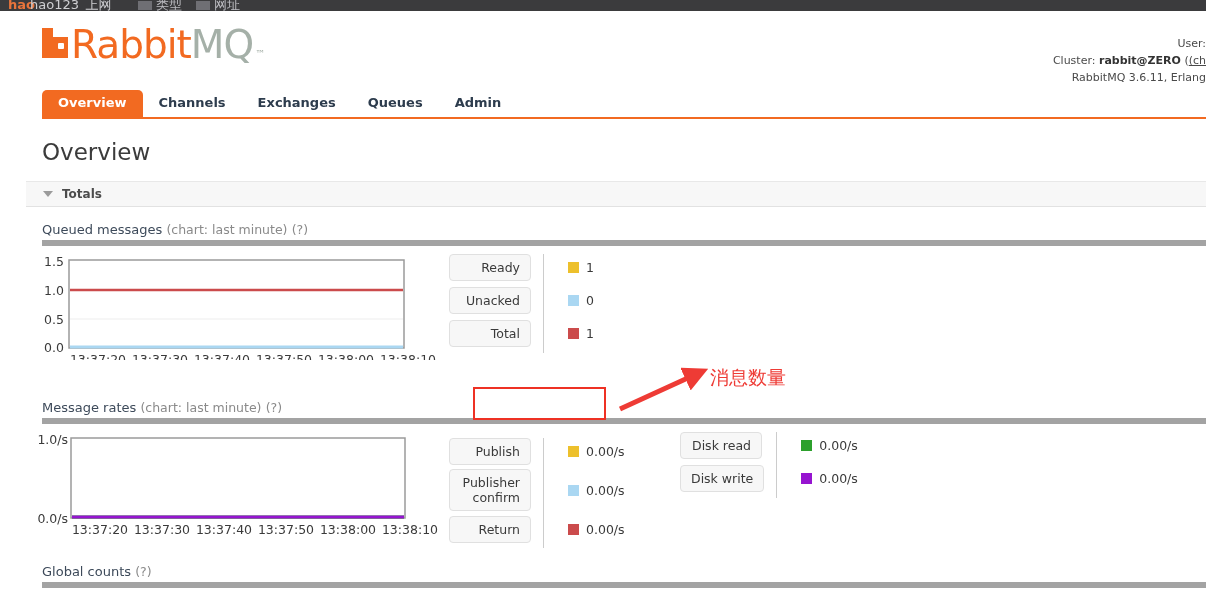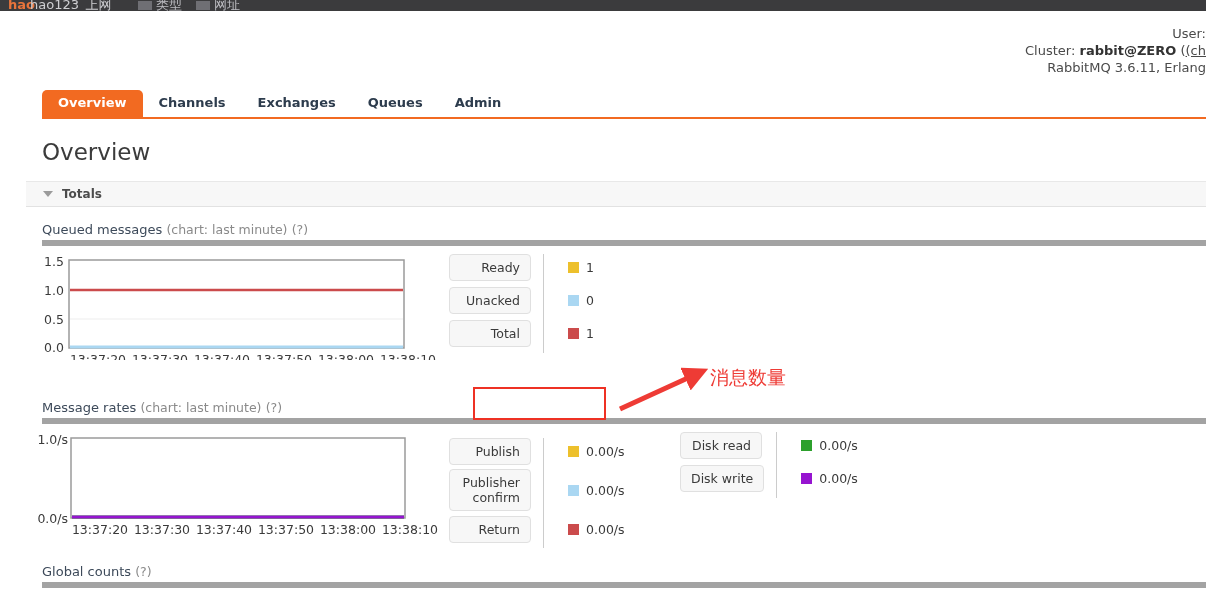--- a/index.html
+++ b/index.html
@@ -95,24 +95,24 @@
   #logo-tm {
     font-size: 10px;
     color: #a5b0a8;
     margin-left: 2px;
     position: relative;
     top: -1px;
   }
 
   #header-info {
     position: absolute;
-    right: 0px; top: 14px;
+    right: 0px; top: 24px;
     width: 400px;
     text-align: right;
-    font-size: 13px;
+    font-size: 11px;
     color: #4a4a4a;
     line-height: 17px;
     white-space: nowrap;
     overflow: hidden;
   }
   #header-info .row { overflow: hidden; }
   #header-info b { font-weight: bold; color: #333; }
   #header-info a {
     color: #4a4a4a;
     text-decoration: underline;
@@ -286,20 +286,30 @@
   <span class="tab-bit strip-sq1"></span>
   <span class="tab-bit strip-t1">类型</span>
   <span class="tab-bit strip-sq2"></span>
   <span class="tab-bit strip-t2">网址</span>
 </div>
 
 <div id="page">
 
   <div id="header">
 
+    <div id="logo-wrap">
+      <span id="logo-mark">
+        <span class="blk b-left"></span>
+        <span class="blk b-right"></span>
+        <span class="dot"></span>
+      </span>
+      <span id="logo-rabbit">Rabbit</span>
+      <span id="logo-mq">MQ</span>
+      <span id="logo-tm">™</span>
+    </div>
 
     <div id="header-info">
       <div class="row">
         <span>User:</span>
         <span></span>
       </div>
       <div class="row">
         <span>Cluster:</span>
         <b>rabbit@ZERO</b>
         <span>(<a>(ch</a></span>

